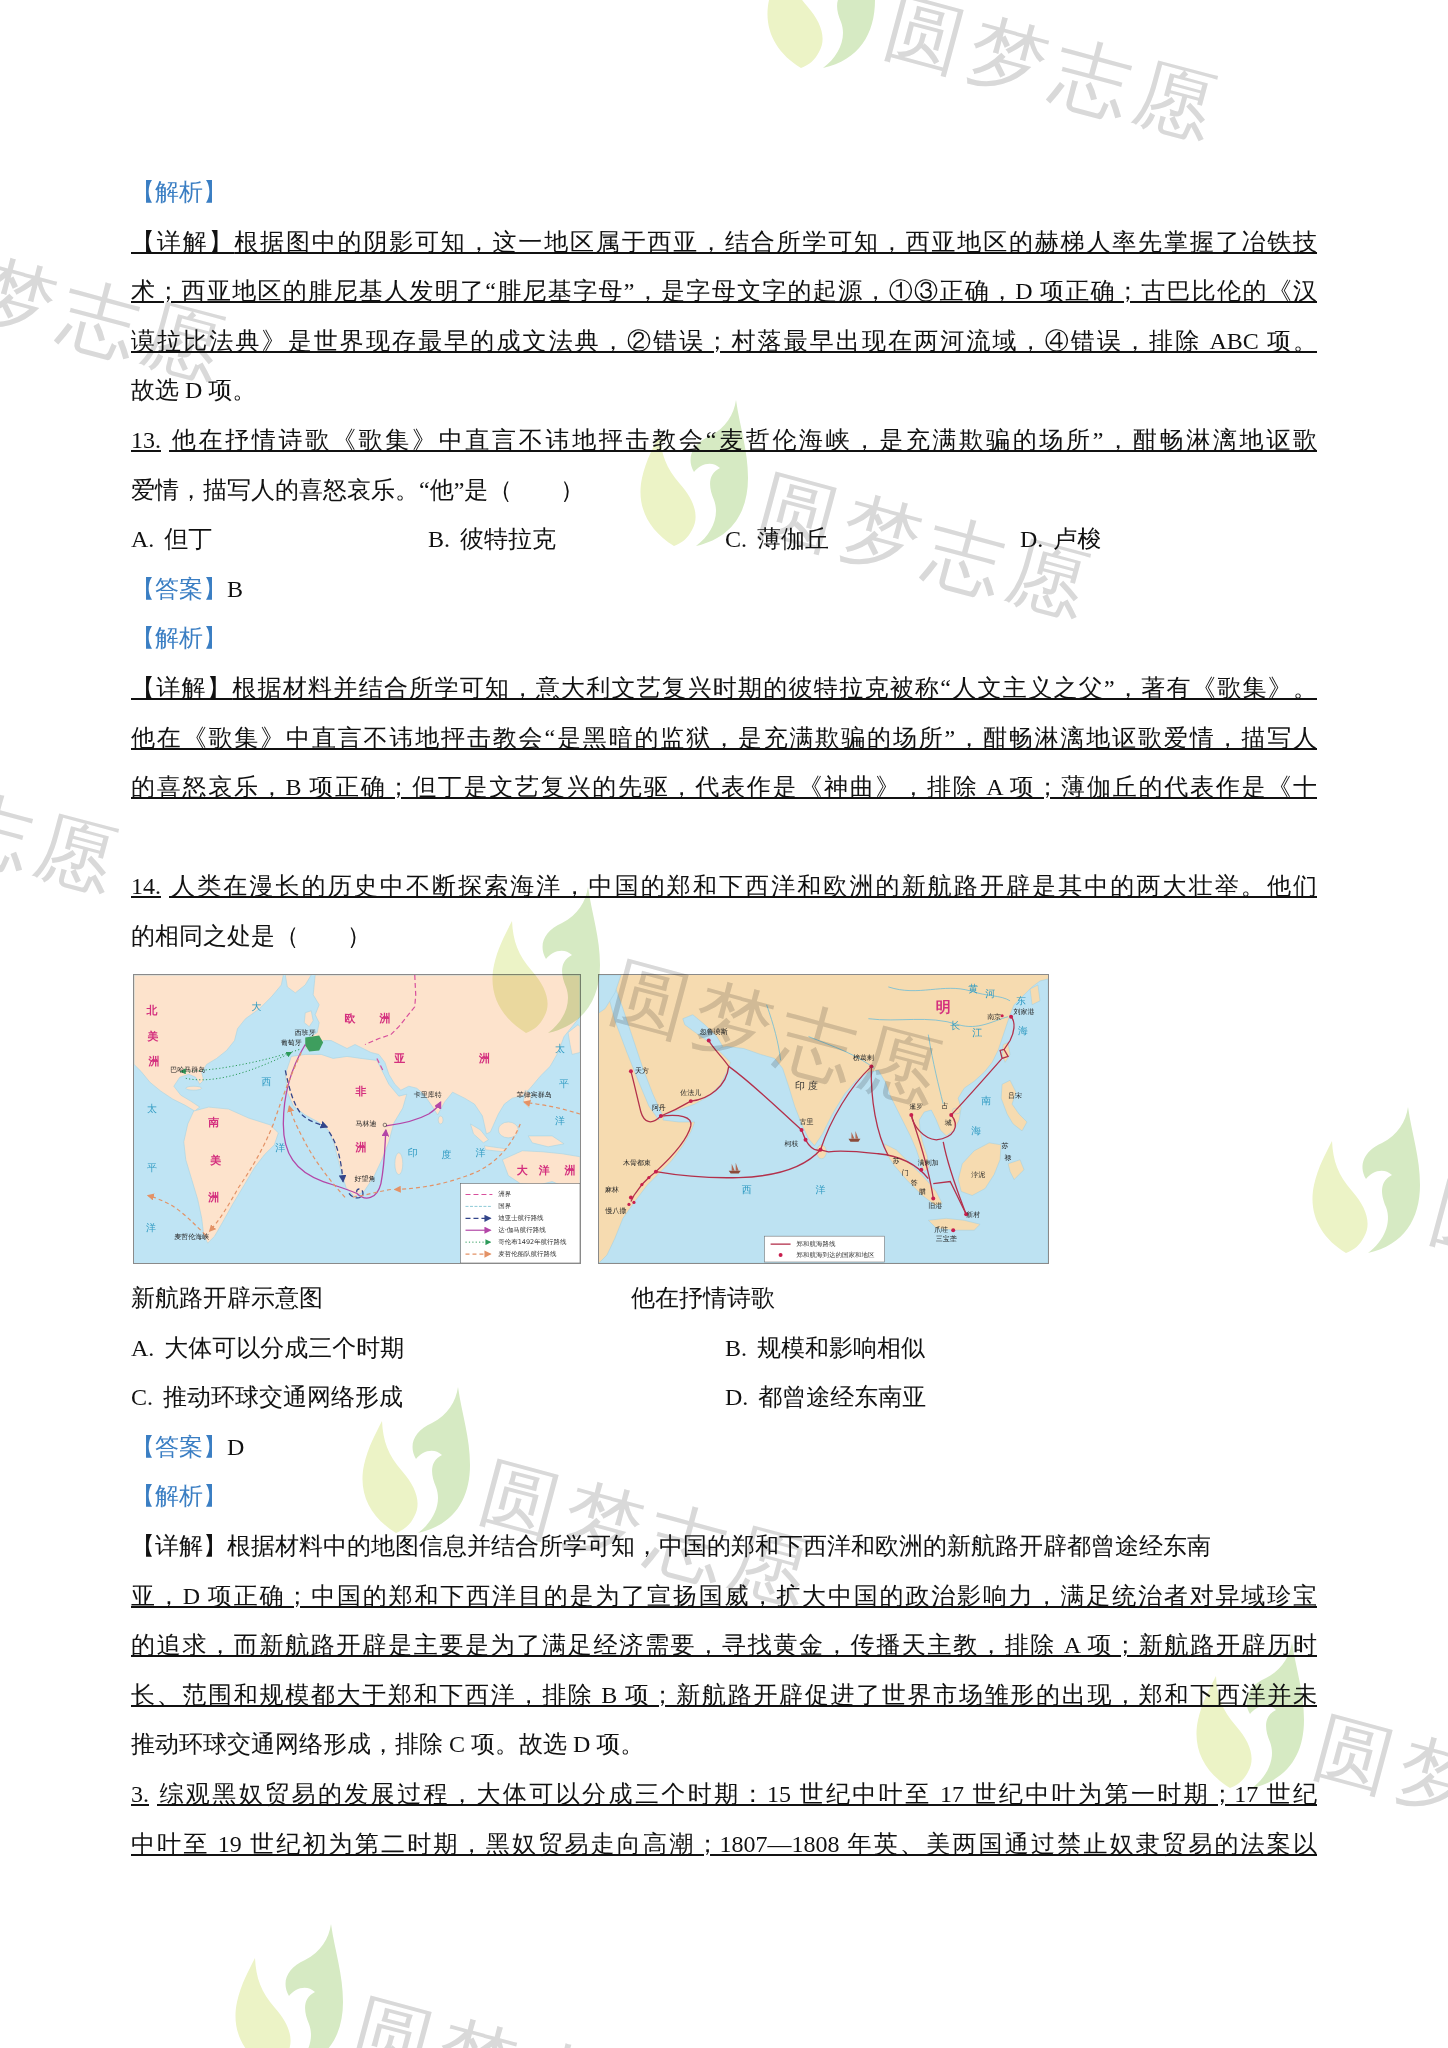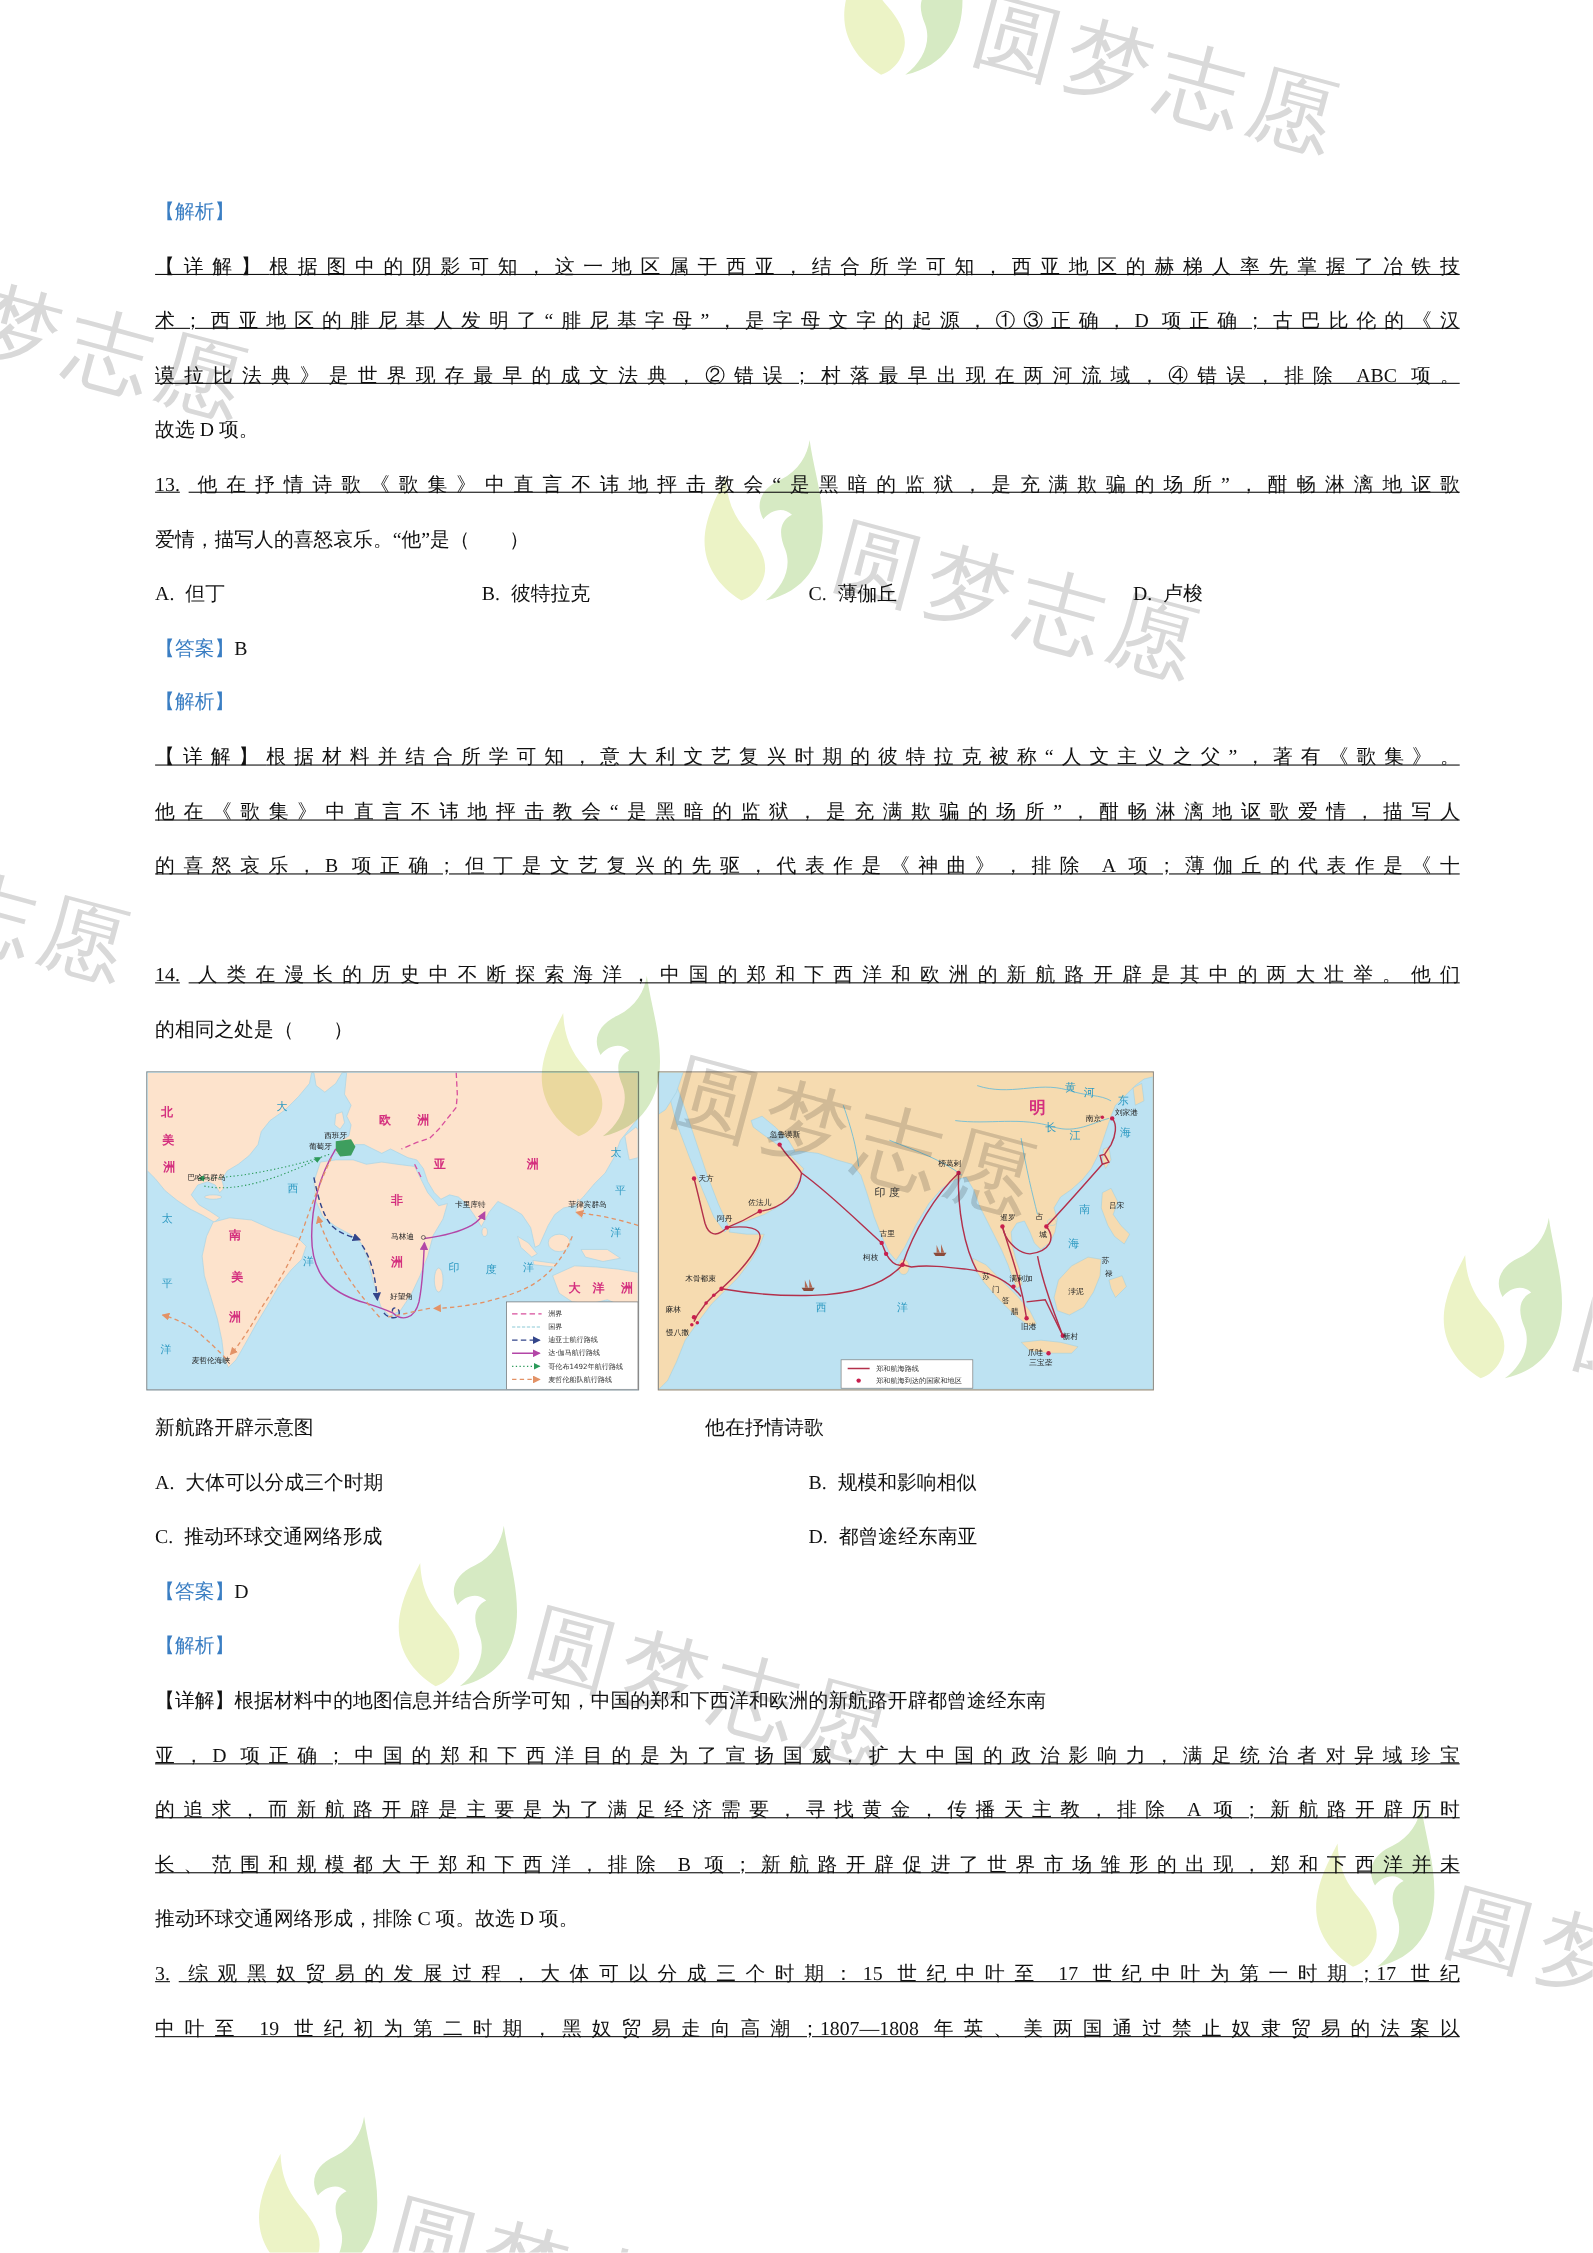--- a/index.html
+++ b/index.html
@@ -2,22 +2,22 @@
 <html><head>
 <meta charset="utf-8">
 <style>
   html, body { margin:0; padding:0; background:#ffffff; }
   #page {
     position:relative; width:1448px; height:2048px; overflow:hidden;
     background:#ffffff; color:#111111;
     font-family:"Liberation Serif","DejaVu Serif",serif;
   }
   .line {
-    position:absolute; left:141px; width:1186px; height:50px; line-height:50px;
-    font-size:18px; white-space:nowrap; z-index:3;
+    position:absolute; left:131px; width:1186px; height:50px; line-height:50px;
+    font-size:24px; white-space:nowrap; z-index:3;
   }
   .j { text-align:justify; text-align-last:justify;text-decoration:underline; }
   .blue { color:#3a7ec3; }
   .num { margin-right:8px; }
   .opt { position:absolute; top:0; }
   .opt .k { margin-right:10px; }
   .fig {
     position:absolute; top:974px; height:290px; z-index:1;
     box-sizing:border-box; border:1px solid #8a8a8a; background:#bfe4f4;
   }
@@ -53,21 +53,21 @@
 </svg>
 
 <div id="page">
 
   <div class="line blue" style="top:167px">【解析】</div>
   <div class="line j" style="top:216.6px"><span>【详解】</span><span>根据图中的阴影可知，这一地区属于西亚，结合所学可知，西亚地区的赫梯人率先掌握了冶铁技</span></div>
   <div class="line j" style="top:266.2px">术；西亚地区的腓尼基人发明了“腓尼基字母”，是字母文字的起源，①③正确，D 项正确；古巴比伦的《汉</div>
   <div class="line j" style="top:315.8px">谟拉比法典》是世界现存最早的成文法典，②错误；村落最早出现在两河流域，④错误，排除 ABC 项。</div>
   <div class="line" style="top:365.4px">故选 D 项。</div>
 
-  <div class="line j" style="top:415px"><span class="num">13.</span><span>他在抒情诗歌《歌集》中直言不讳地抨击教会“是黑暗的监狱，是充满欺骗的场所”，酣畅淋漓地讴歌</span></div>
+  <div class="line j" style="top:415px"><span class="num">13.</span><span>他在抒情诗歌《歌集》中直言不讳地抨击教会“麦哲伦海峡，是充满欺骗的场所”，酣畅淋漓地讴歌</span></div>
   <div class="line" style="top:464.6px">爱情，描写人的喜怒哀乐。“他”是（　　）</div>
   <div class="line" style="top:514.2px">
     <span class="opt" style="left:0px"><span class="k">A.</span><span>但丁</span></span>
     <span class="opt" style="left:297px"><span class="k">B.</span><span>彼特拉克</span></span>
     <span class="opt" style="left:594px"><span class="k">C.</span><span>薄伽丘</span></span>
     <span class="opt" style="left:889px"><span class="k">D.</span><span>卢梭</span></span>
   </div>
   <div class="line" style="top:563.8px"><span class="blue">【答案】</span><span>B</span></div>
   <div class="line blue" style="top:613.4px">【解析】</div>
   <div class="line j" style="top:663px"><span>【详解】</span><span>根据材料并结合所学可知，意大利文艺复兴时期的彼特拉克被称“人文主义之父”，著有《歌集》。</span></div>

